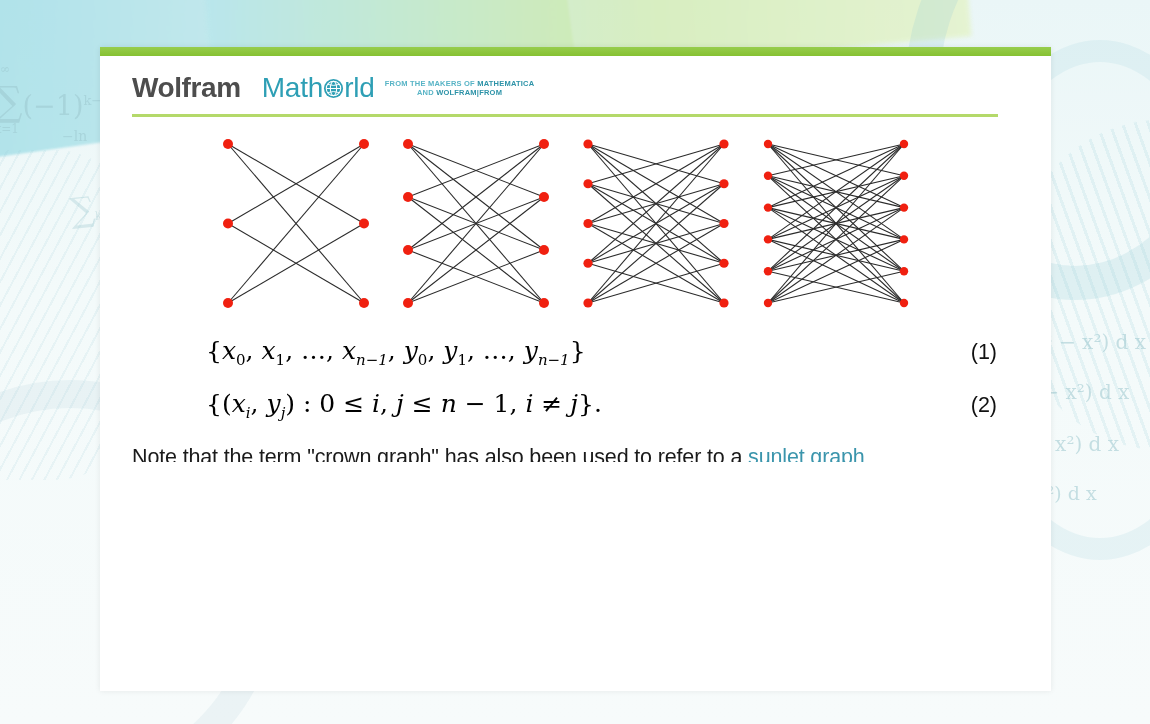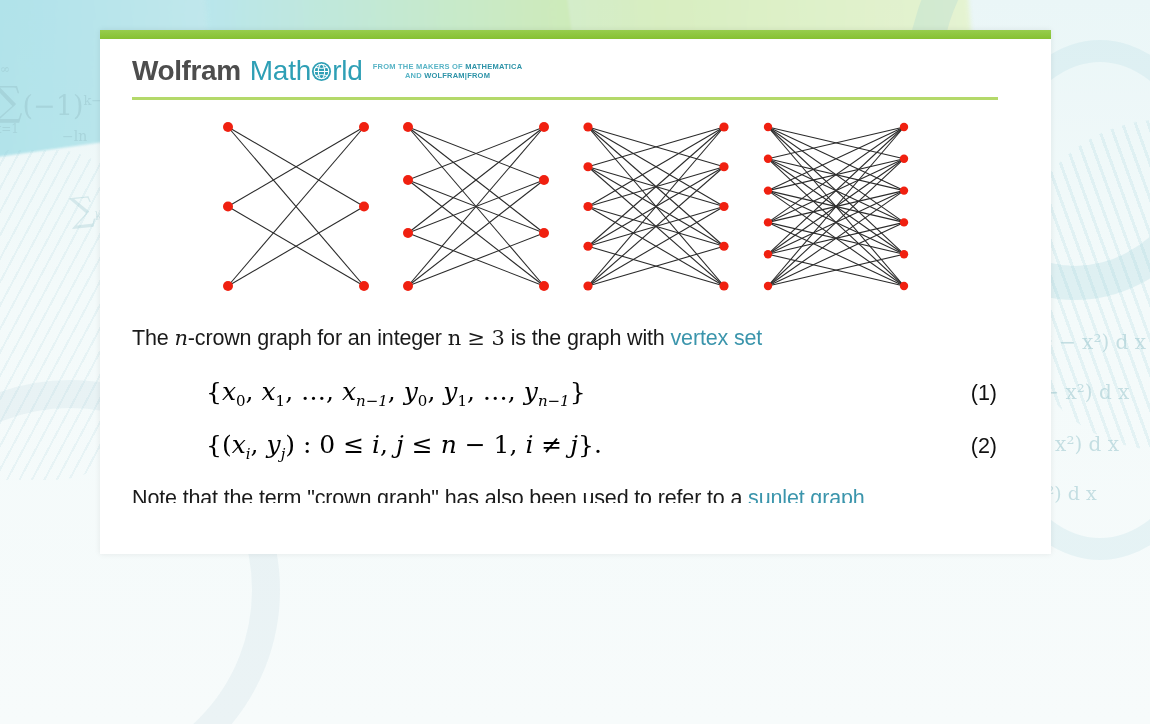--- a/index.html
+++ b/index.html
@@ -78,22 +78,22 @@
   .bg-math.left-sum2 { left: 70px;  top: 188px; font-size: 19px; opacity: .33; transform: rotate(-6deg); }
   .bg-math.r1 { left: 1030px; top: 280px; font-size: 20px; }
   .bg-math.r2 { left: 1024px; top: 330px; font-size: 20px; }
   .bg-math.r3 { left: 1028px; top: 380px; font-size: 20px; }
   .bg-math.r4 { left: 1032px; top: 432px; font-size: 20px; }
   .bg-math.r5 { left: 1036px; top: 482px; font-size: 19px; }
 
   
   #card {
     position: absolute;
-    left: 100px; top: 30px;
-    width: 951px; height: 524px;
+    left: 100px; top: 47px;
+    width: 951px; height: 644px;
     background: #ffffff;
     box-shadow: 0 0 6px rgba(0,0,0,.08);
   }
   #green-bar {
     height: 9px;
     background: #8dc63f;
     background: linear-gradient(180deg,#97cd4d 0%, #86c132 100%);
   }
   #card-inner {
     padding: 0 32px;
@@ -112,21 +112,21 @@
     color: #4d4d4d;
     letter-spacing: -.4px;
     line-height: 1;
   }
   .mw-mathworld {
     font-size: 28px;
     font-weight: 400;
     color: #2e9fb5;
     letter-spacing: -.2px;
     line-height: 1;
-    margin-left: 9px;
+    margin-left: 21px;
     display: flex;
     align-items: baseline;
   }
   .globe-o {
     display: inline-block;
     width: 21px; height: 21px;
     position: relative;
     margin: 0 0px;
     transform: translateY(2px);
   }
@@ -399,23 +399,20 @@
           <circle cx="158" cy="76.6" r="4.2" fill="#f02010"></circle>
           <circle cx="22" cy="108.4" r="4.2" fill="#f02010"></circle>
           <circle cx="158" cy="108.4" r="4.2" fill="#f02010"></circle>
           <circle cx="22" cy="140.2" r="4.2" fill="#f02010"></circle>
           <circle cx="158" cy="140.2" r="4.2" fill="#f02010"></circle>
           <circle cx="22" cy="172" r="4.2" fill="#f02010"></circle>
           <circle cx="158" cy="172" r="4.2" fill="#f02010"></circle>
         </svg>
     </div>
 
-    <div class="prose">
-      <span>The </span><span class="mi">n</span><span>-crown graph for an integer </span><span class="mn">n ≥ 3</span><span> is the graph with </span><a class="link" href="#">vertex set</a>
-    </div>
 
     <div class="eqrow">
       <div class="eqbody"><span>{</span><span class="it">x</span><sub style="font-style:normal">0</sub><span>, </span><span class="it">x</span><sub style="font-style:normal">1</sub><span>, …, </span><span class="it">x</span><sub>n−1</sub><span>, </span><span class="it">y</span><sub style="font-style:normal">0</sub><span>, </span><span class="it">y</span><sub style="font-style:normal">1</sub><span>, …, </span><span class="it">y</span><sub>n−1</sub><span>}</span></div>
       <div class="eqnum">(1)</div>
     </div>
 
 
     <div class="eqrow">
       <div class="eqbody"><span>{(</span><span class="it">x</span><sub>i</sub><span>, </span><span class="it">y</span><sub>j</sub><span>) : 0 ≤ </span><span class="it">i</span><span>, </span><span class="it">j</span><span> ≤ </span><span class="it">n</span><span> − 1, </span><span class="it">i</span><span> ≠ </span><span class="it">j</span><span>}.</span></div>
       <div class="eqnum">(2)</div>

